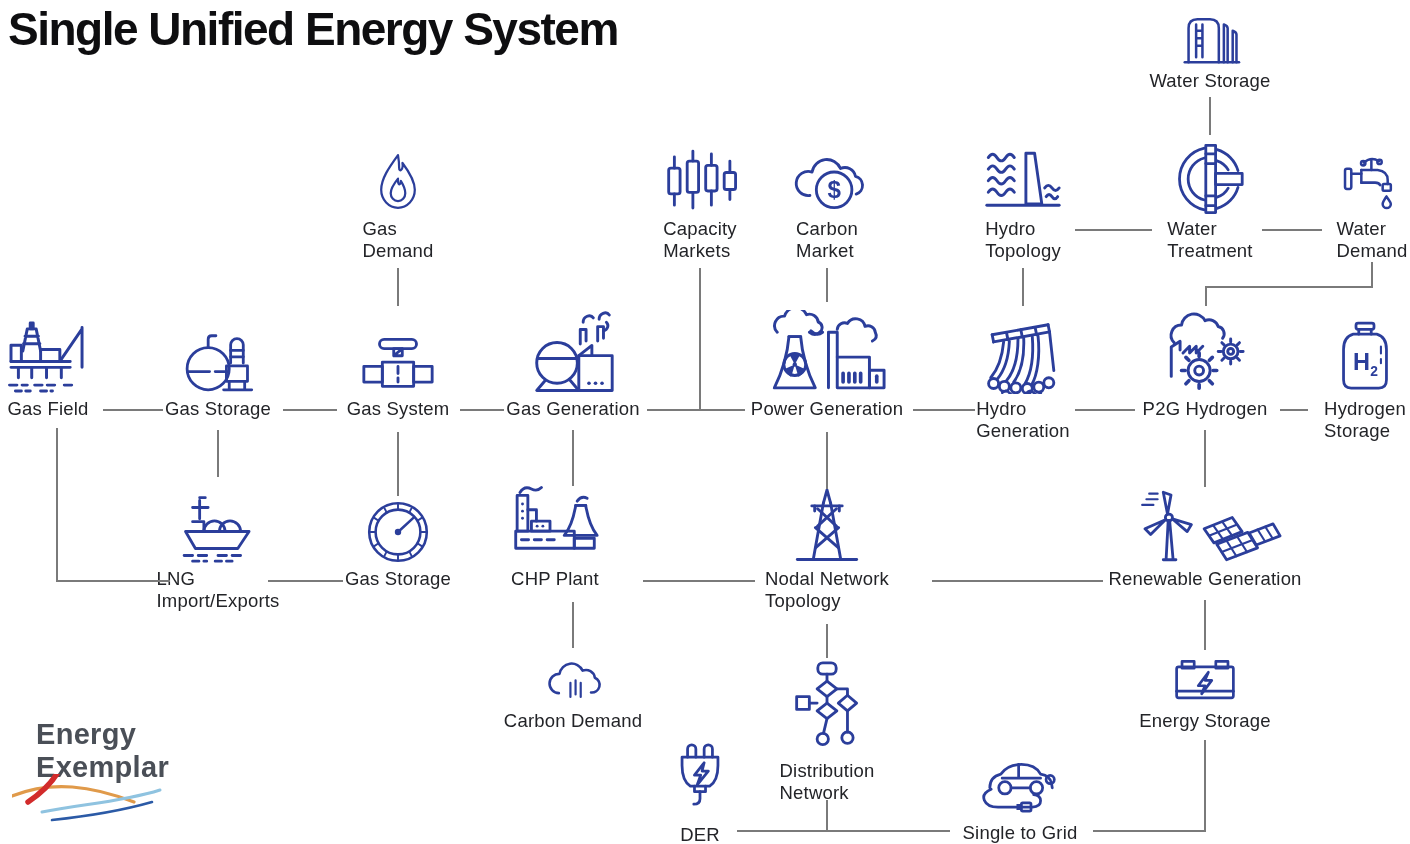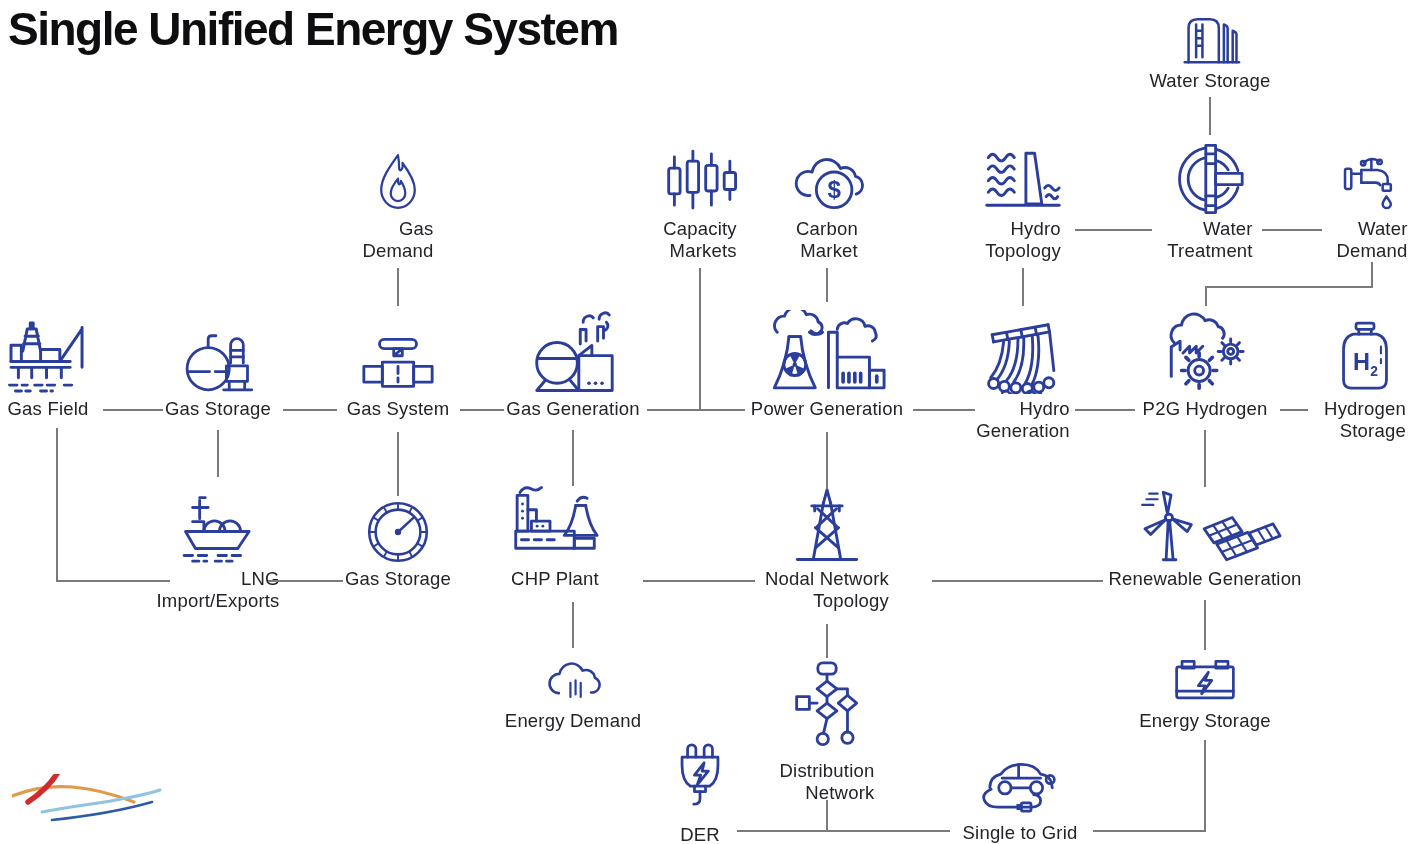--- a/index.html
+++ b/index.html
@@ -12,21 +12,21 @@
   .title {
     position:absolute; left:8px; top:2px; font-size:46px; font-weight:800;
     letter-spacing:-1.5px; color:#0e0e10;
   }
   .node { position:absolute; display:flex; flex-direction:column; align-items:center; }
   .icon-box { display:flex; align-items:flex-end; justify-content:center; width:100%; }
   .icon-box svg { stroke:var(--blue); fill:none; stroke-width:4; stroke-linecap:round; stroke-linejoin:round; }
   .icon-box svg .fillb { fill:var(--blue); stroke:none; }
   .icon-box svg .tfill { fill:var(--blue); stroke:none; font-weight:bold; font-family:"Liberation Sans",sans-serif; }
   .lbl {
-    margin-top:4px; font-size:18.5px; line-height:22px; text-align:right;
+    margin-top:4px; font-size:18.5px; line-height:22px; text-align:left;
     white-space:pre-line; color:#232428; letter-spacing:0.2px;
   }
   .hl { position:absolute; height:2px; background:var(--line); }
   .vl { position:absolute; width:2px; background:var(--line); }
   .logo { position:absolute; left:36px; top:718px; width:170px; height:112px; }
   .logo .wordmark { font-size:29px; font-weight:600; color:#4a4f57; line-height:33px; letter-spacing:0.3px; }
 </style>
 </head>
 <body>
 
@@ -371,21 +371,21 @@
   <div class="lbl">Renewable Generation</div>
 </div>
 
 <div class="node" style="left:493px;top:650px;width:160px">
   <div class="icon-box" style="height:56px">
     <svg width="64" height="54" viewBox="0 0 96 84">
       <path d="M26,64 a15,15 0 1 1 1,-30 a19,19 0 0 1 36,-5 a14,14 0 0 1 19,11 a12,12 0 0 1 -6,23"></path>
       <path d="M44,48 v22 M52,44 v22 M60,48 v22" stroke-width="3.4"></path>
     </svg>
   </div>
-  <div class="lbl">Energy Demand</div>
+  <div class="lbl">Carbon Demand</div>
 </div>
 
 <div class="node" style="left:757px;top:658px;width:140px">
   <div class="icon-box" style="height:98px">
     <svg width="74" height="96" viewBox="0 0 102 136">
       <rect x="38" y="4" width="26" height="16" rx="7"></rect>
       <path d="M51,20 V30"></path>
       <path d="M51,30 L65,41 L51,52 L37,41 Z"></path>
       <path d="M65,41 H80 V50"></path>
       <path d="M80,50 L93,61 L80,72 L67,61 Z"></path>
@@ -477,19 +477,23 @@
 <div class="vl" style="left:572px;top:430px;height:56px"></div>
 <div class="vl" style="left:826px;top:432px;height:57px"></div>
 <div class="vl" style="left:1204px;top:430px;height:57px"></div>
 <div class="vl" style="left:572px;top:602px;height:46px"></div>
 <div class="vl" style="left:826px;top:624px;height:34px"></div>
 <div class="vl" style="left:1204px;top:600px;height:50px"></div>
 <div class="vl" style="left:826px;top:800px;height:31px"></div>
 <div class="vl" style="left:1204px;top:740px;height:92px"></div>
 
 <div class="logo">
+  <div class="wordmark">
+    <div>Energy</div>
+    <div>Exemplar</div>
+  </div>
   <svg width="170" height="50" viewBox="0 0 170 50" style="position:absolute;left:-24px;top:56px">
     <path d="M0,22 C40,6 80,12 122,28" stroke="#e09a4a" stroke-width="3.2" fill="none" stroke-linecap="round"></path>
     <path d="M52,-14 C46,2 34,16 16,28" stroke="#d22b2b" stroke-width="5.5" fill="none" stroke-linecap="round"></path>
     <path d="M30,38 C70,30 110,28 148,16" stroke="#8fc3e0" stroke-width="3" fill="none" stroke-linecap="round"></path>
     <path d="M40,46 C78,42 112,36 140,28" stroke="#2b5aa6" stroke-width="2.6" fill="none" stroke-linecap="round"></path>
   </svg>
 </div>
 
 </body></html>

